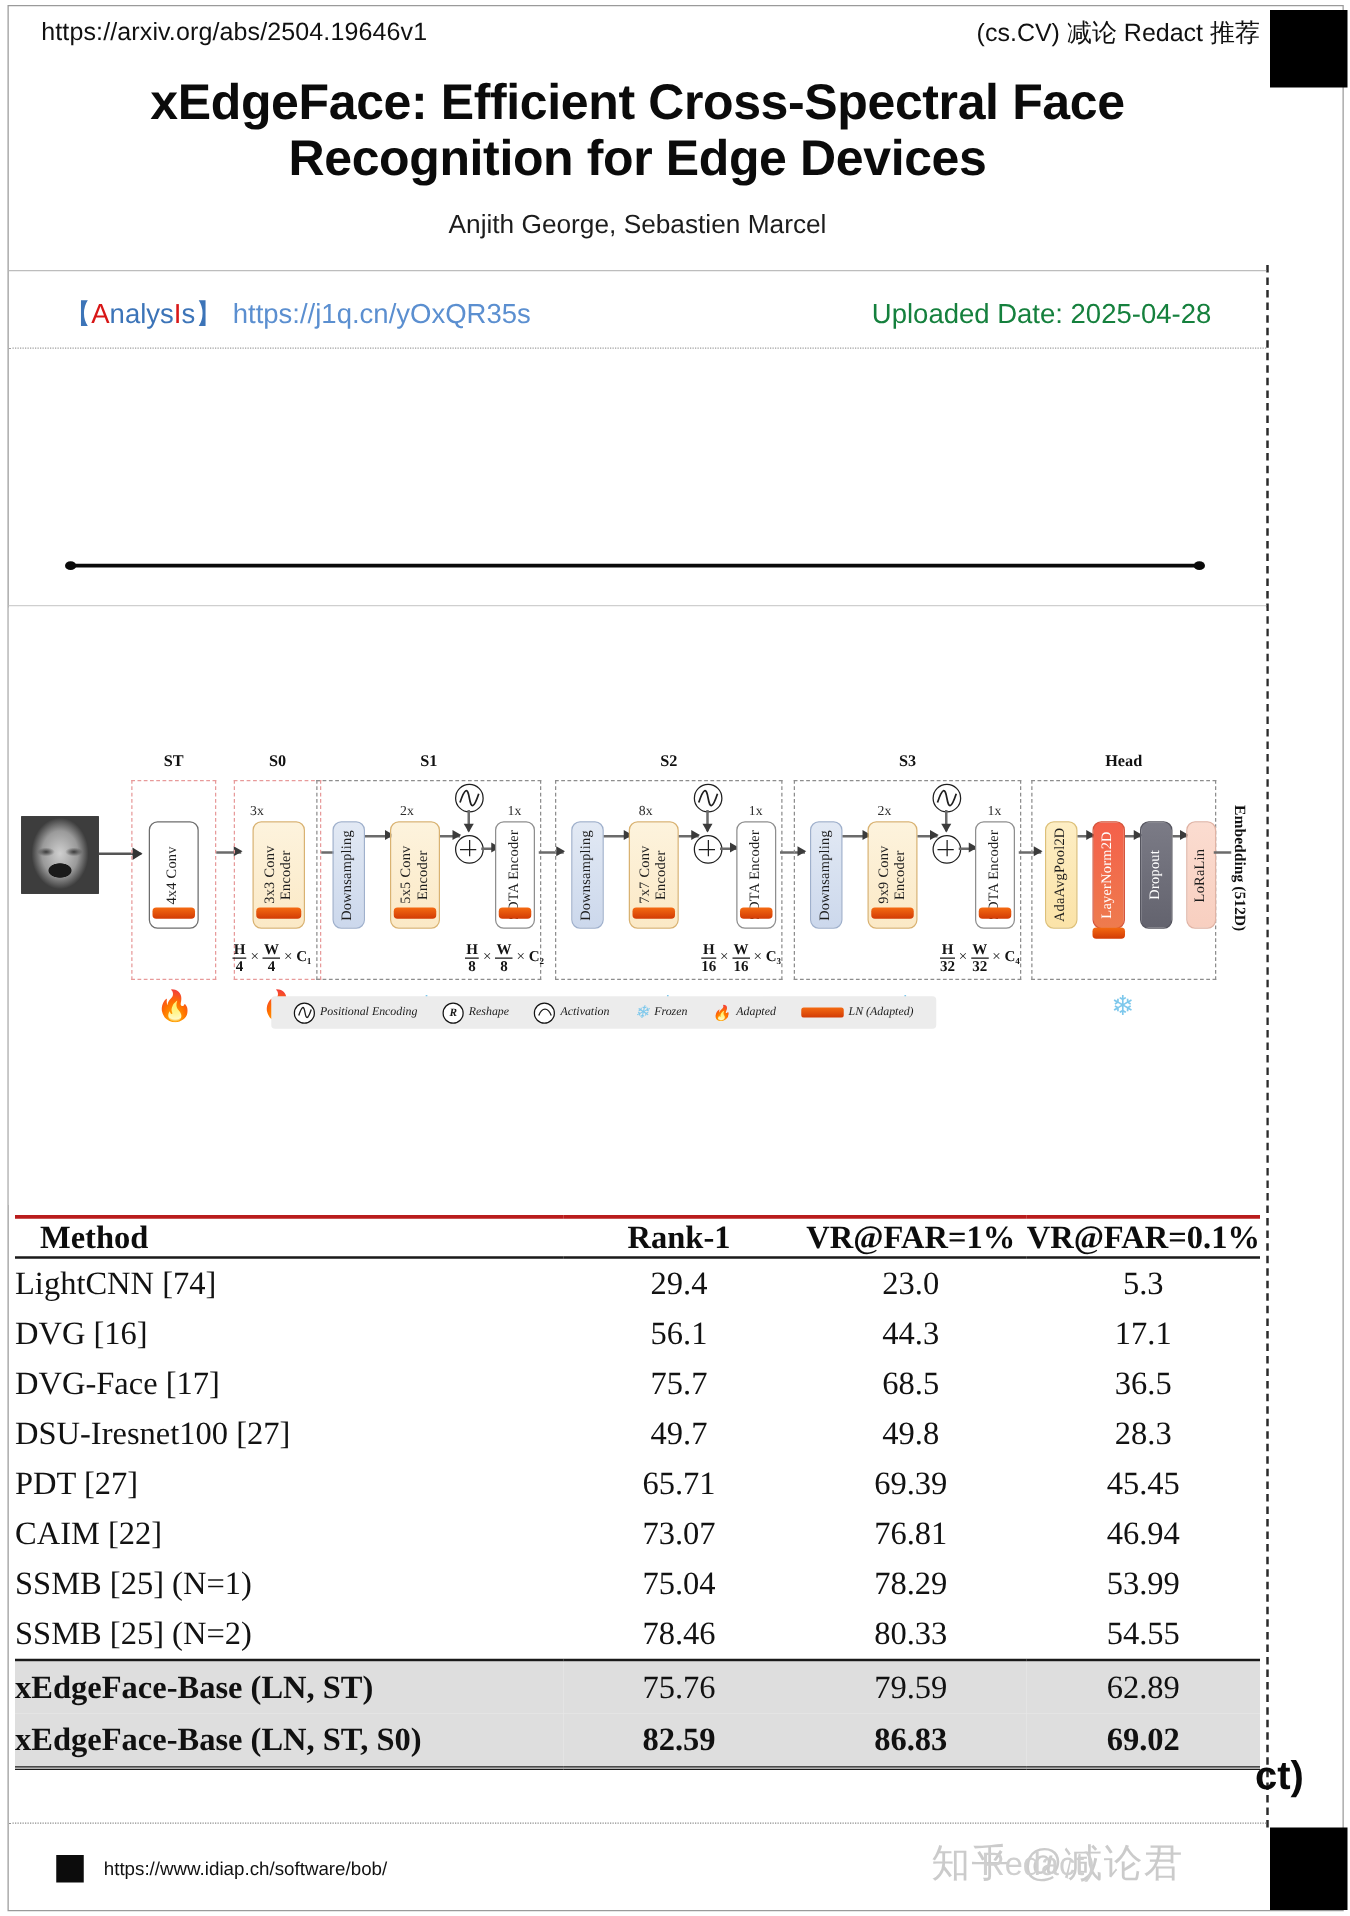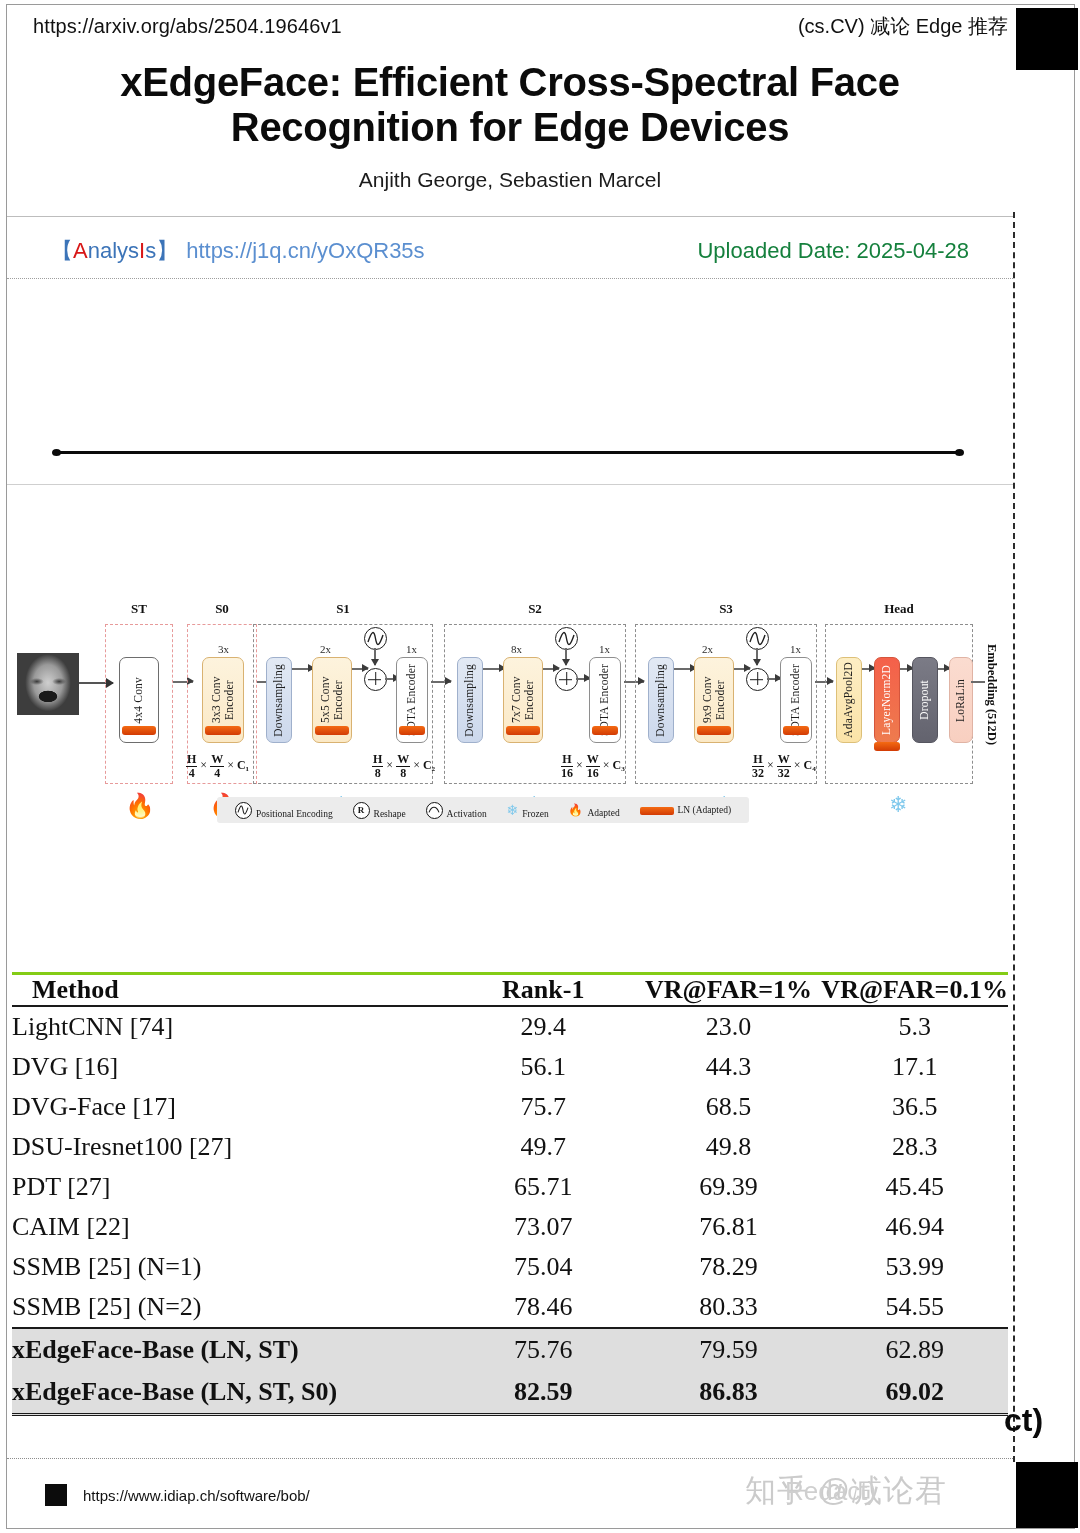--- a/index.html
+++ b/index.html
@@ -100,30 +100,30 @@
   .vline:after{content:"";position:absolute;bottom:-1px;left:-3.4px;border-top:7px solid #3b3b3b;border-left:4.2px solid transparent;border-right:4.2px solid transparent;}
 
   .flame{position:absolute;font-size:24px;line-height:1;}
   .snow{position:absolute;font-size:22px;line-height:1;color:#7ec8ec;}
 
   .embed{position:absolute;font-family:"Liberation Serif",serif;font-weight:bold;font-size:12.5px;color:#111;
     writing-mode:vertical-rl;text-orientation:mixed;text-align:center;line-height:1.25;}
 
   .legend{position:absolute;left:217px;top:797px;width:532px;height:26px;background:#ececec;border-radius:3px;
     display:flex;align-items:center;justify-content:space-around;padding:0 8px;box-sizing:border-box;}
-  .lg{display:flex;align-items:flex-end;gap:4px;font-family:"Liberation Serif",serif;font-size:9.5px;color:#1a1a1a;white-space:nowrap;}
+  .lg{display:flex;align-items:center;gap:4px;font-family:"Liberation Serif",serif;font-size:9.5px;color:#1a1a1a;white-space:nowrap;font-style:italic;}
   .lg .ic{display:inline-flex;align-items:center;justify-content:center;}
   .lg .cc{width:15px;height:15px;border-radius:50%;border:1.3px solid #141414;background:#fff;position:relative;}
   .lg .swatch{width:34px;height:8px;border-radius:2px;background:linear-gradient(180deg,#f46a12,#d23b05);}
 
   
   .tablewrap{position:absolute;left:12px;top:972px;width:996px;background:#fff;}
   table.res{width:100%;border-collapse:collapse;font-family:"Liberation Serif",serif;}
   table.res th,table.res td{padding:0;}
-  .rule-top{border-top:3px solid #84cc16;}
+  .rule-top{border-top:3px solid #b91c1c;}
   .rule-dbl{border-bottom:3px double #1a1a1a;}
   .hdr td{font-weight:bold;font-size:27px;padding:8px 0 10px;color:#0d0d0d;}
   .hdr{border-bottom:2px solid #1a1a1a;}
   .res td.m{text-align:left;padding-left:20px;font-size:26px;}
   .res td.v{text-align:center;font-size:26px;}
   .res tr.body td{padding:5px 0;color:#121212;}
   .res tr.hl{background:#dedede;}
   .res tr.hl td{font-weight:bold;padding:6px 0;}
   .res tr.hl.notbold td.v{font-weight:normal;}
   .res tr.sepline td{border-top:2px solid #1a1a1a;height:0;padding:0;}
@@ -145,21 +145,21 @@
 <body>
 
 <div class="page">
 
   <div class="outer-border"></div>
   <div class="vdash"></div>
   <div class="blackbox"></div>
 
   <div class="topbar">
     <div class="url">https://arxiv.org/abs/2504.19646v1</div>
-    <div class="tag">(cs.CV) 减论 Edge 推荐</div>
+    <div class="tag">(cs.CV) 减论 Redact 推荐</div>
   </div>
 
   <div class="titleblock">
     <h1 class="paper-title">xEdgeFace: Efficient Cross-Spectral Face Recognition for Edge Devices</h1>
     <div class="authors">Anjith George, Sebastien Marcel</div>
   </div>
 
   <div class="hrule"></div>
 
   <div class="analysisrow">
@@ -190,21 +190,21 @@
         <div class="stage-label">ST</div>
         <div class="blk plain" style="left:13px;width:40px;height:86px;">
           <span>4x4 Conv</span>
           <div class="lnbar"></div>
         </div>
       </div>
       <div class="conn" style="left:166px;top:75px;width:20px;"></div>
 
       <div class="stage red" style="left:180px;width:70px;">
         <div class="stage-label">S0</div>
-        <div class="mult" style="left:30px;top:18px;">3x</div>
+        <div class="mult" style="left:12px;top:18px;">3x</div>
         <div class="blk conv" style="left:14px;width:42px;height:86px;">
           <span>3x3 Conv Encoder</span>
           <div class="lnbar"></div>
         </div>
         <div class="dims" style="left:-2px;top:128px;">
           <span class="fr"><b>H</b><i>4</i></span><span class="x">×</span><span class="fr"><b>W</b><i>4</i></span><span class="x">×</span><span>C₁</span>
         </div>
       </div>
       <div class="conn" style="left:250px;top:75px;width:18px;"></div>
 

